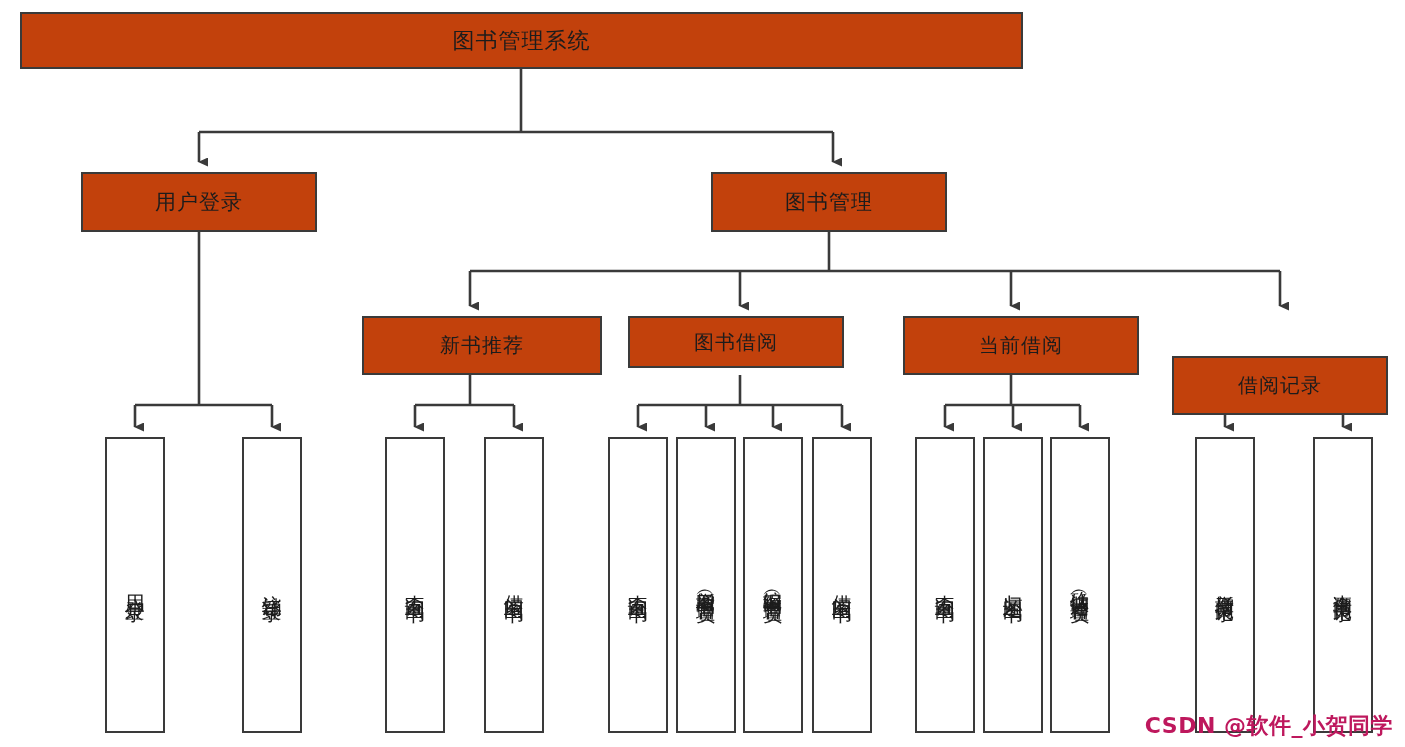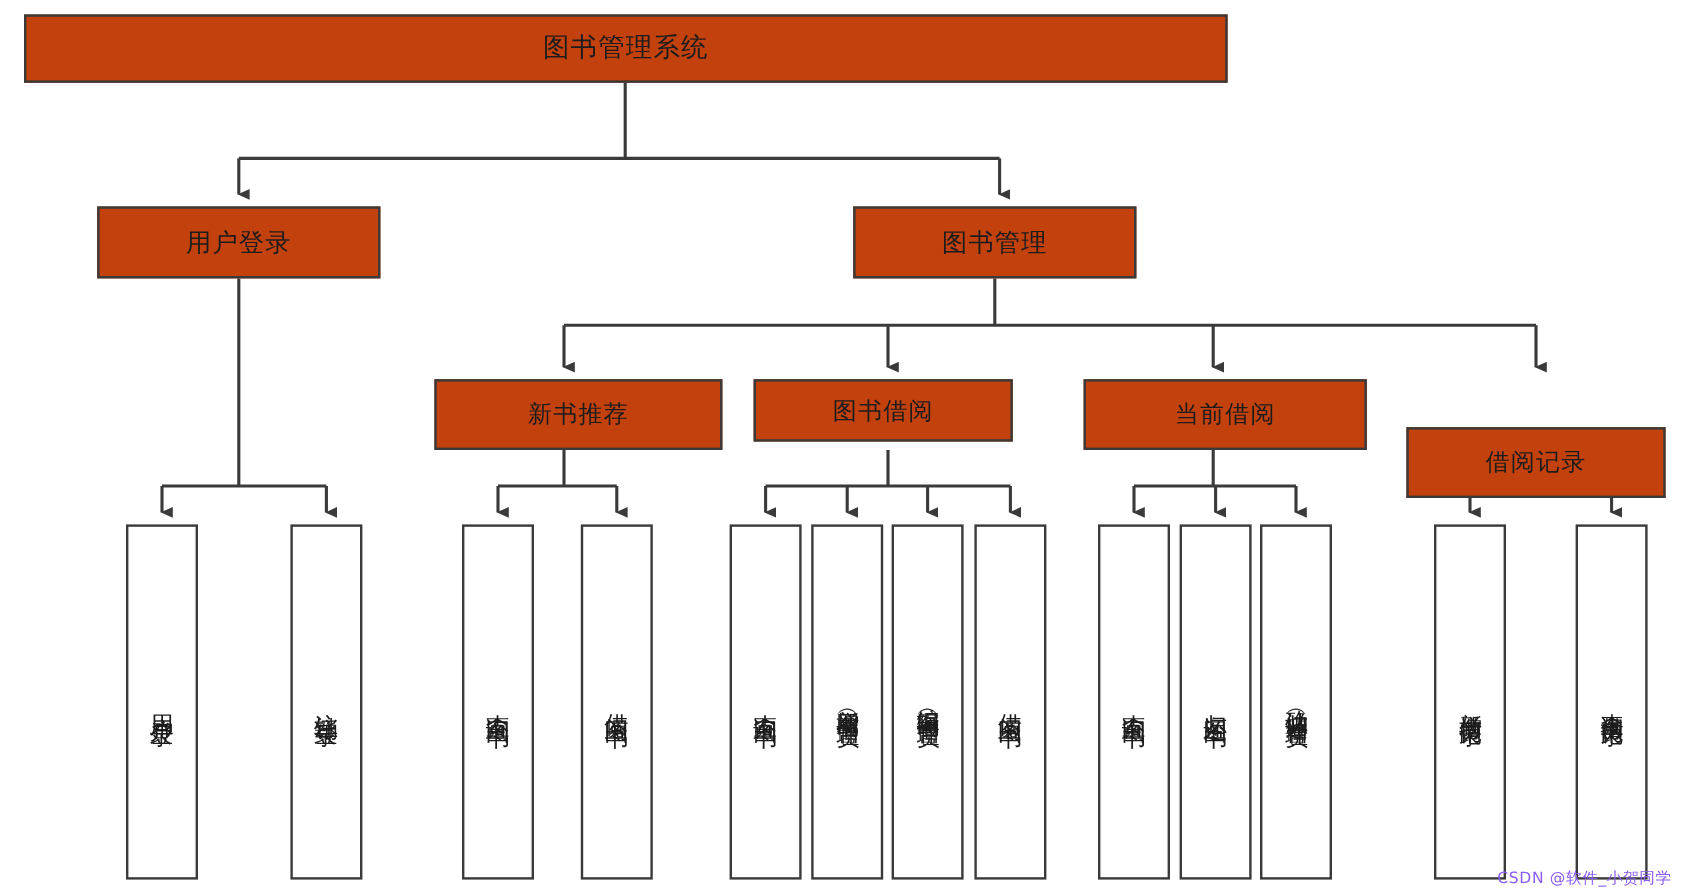--- a/index.html
+++ b/index.html
@@ -47,25 +47,26 @@
     letter-spacing:3px;
     white-space:nowrap;
     text-align:center;
   }
   .leaf.tall .vtext{font-size:19px;letter-spacing:2px;}
 
   .watermark{
     position:absolute;
     right:12px;
     bottom:6px;
-    font-size:13px;
-    color:#8b5cf6;
+    font-size:22px;
+    color:#be185d;
     z-index:5;
     white-space:nowrap;
     letter-spacing:0.5px;
+    font-weight:bold;
   }
 </style>
 </head>
 <body>
 
 <div id="canvas">
 
   <svg class="lines" viewBox="0 0 1405 747" xmlns="http://www.w3.org/2000/svg">
     <defs>
       <marker id="arrow" markerWidth="9" markerHeight="10" refX="4.5" refY="9" orient="auto" markerUnits="userSpaceOnUse">

